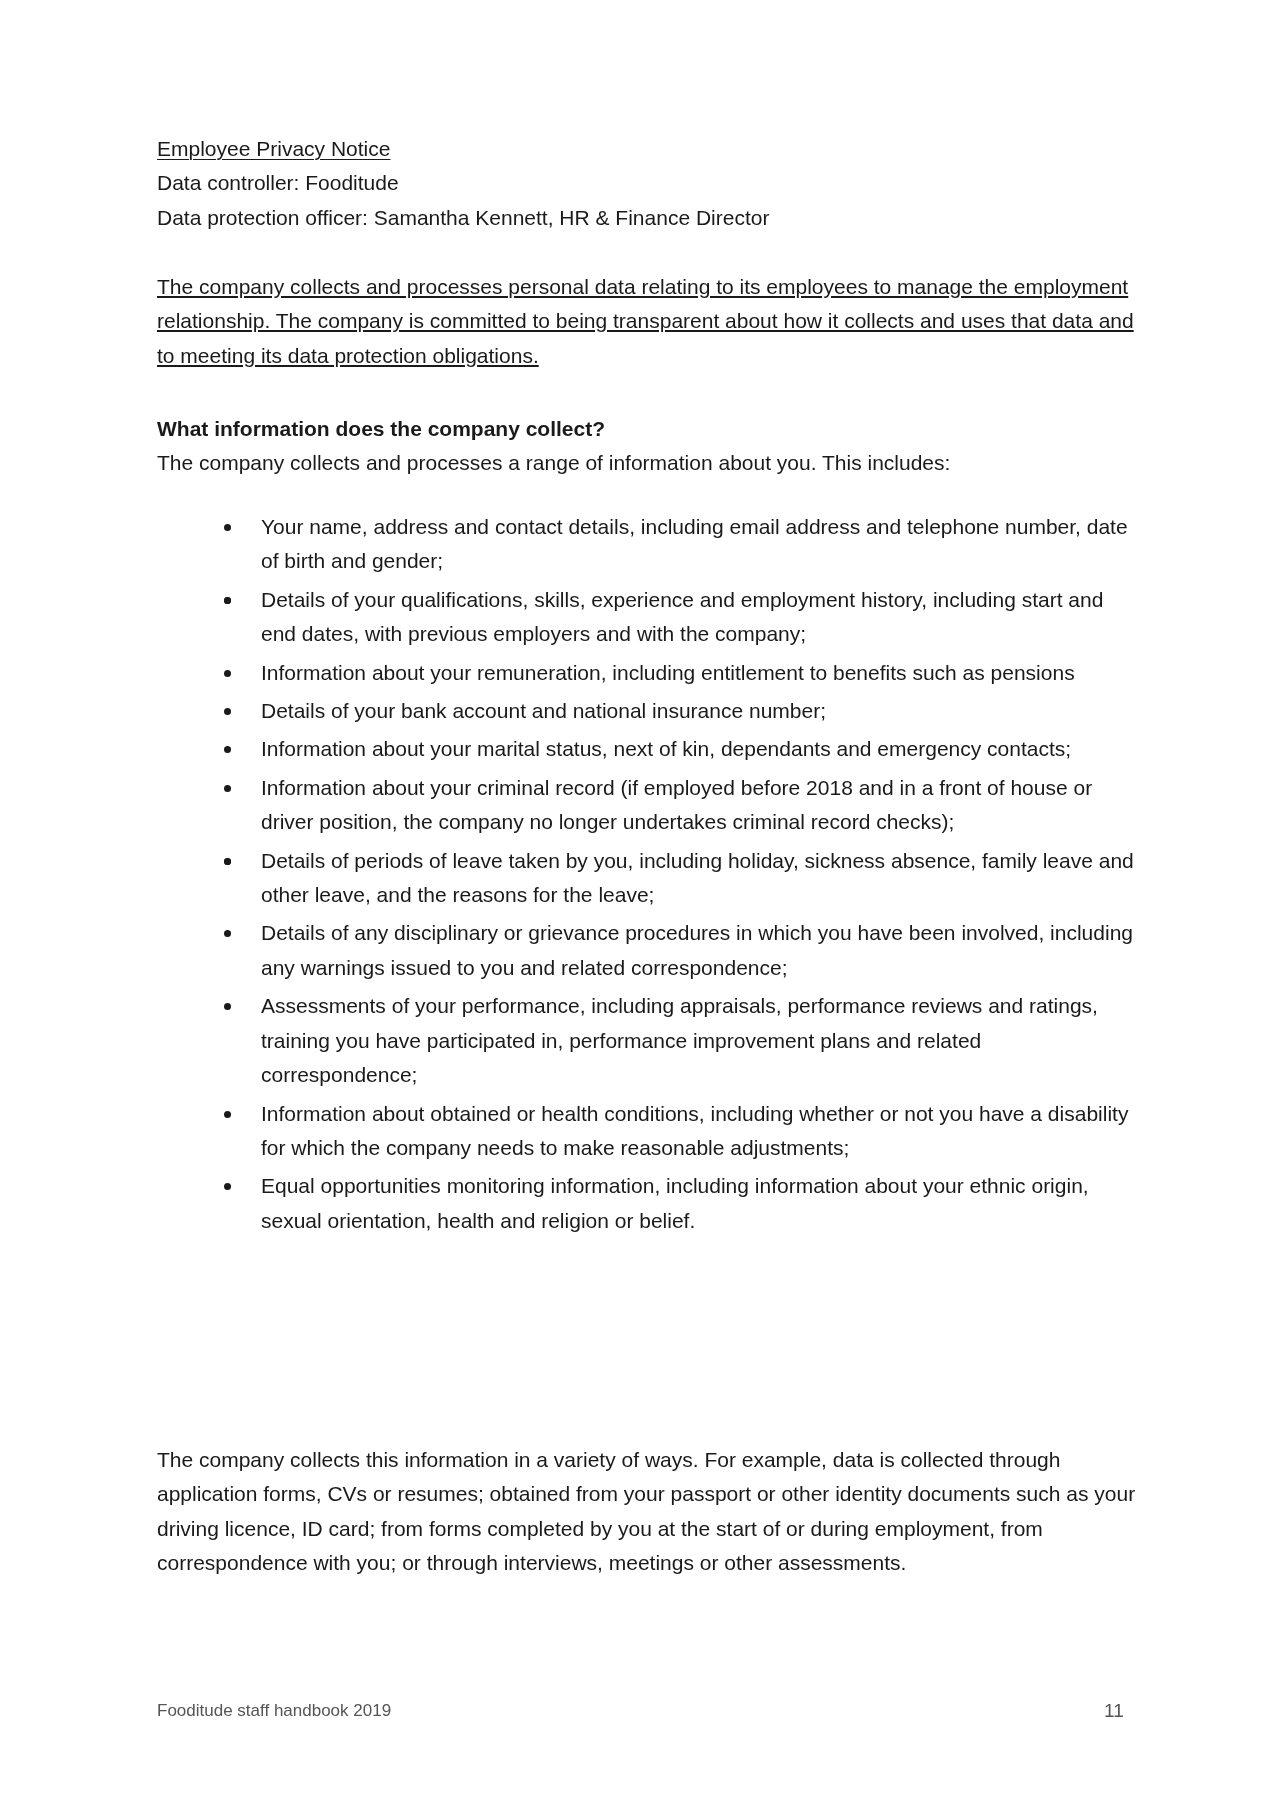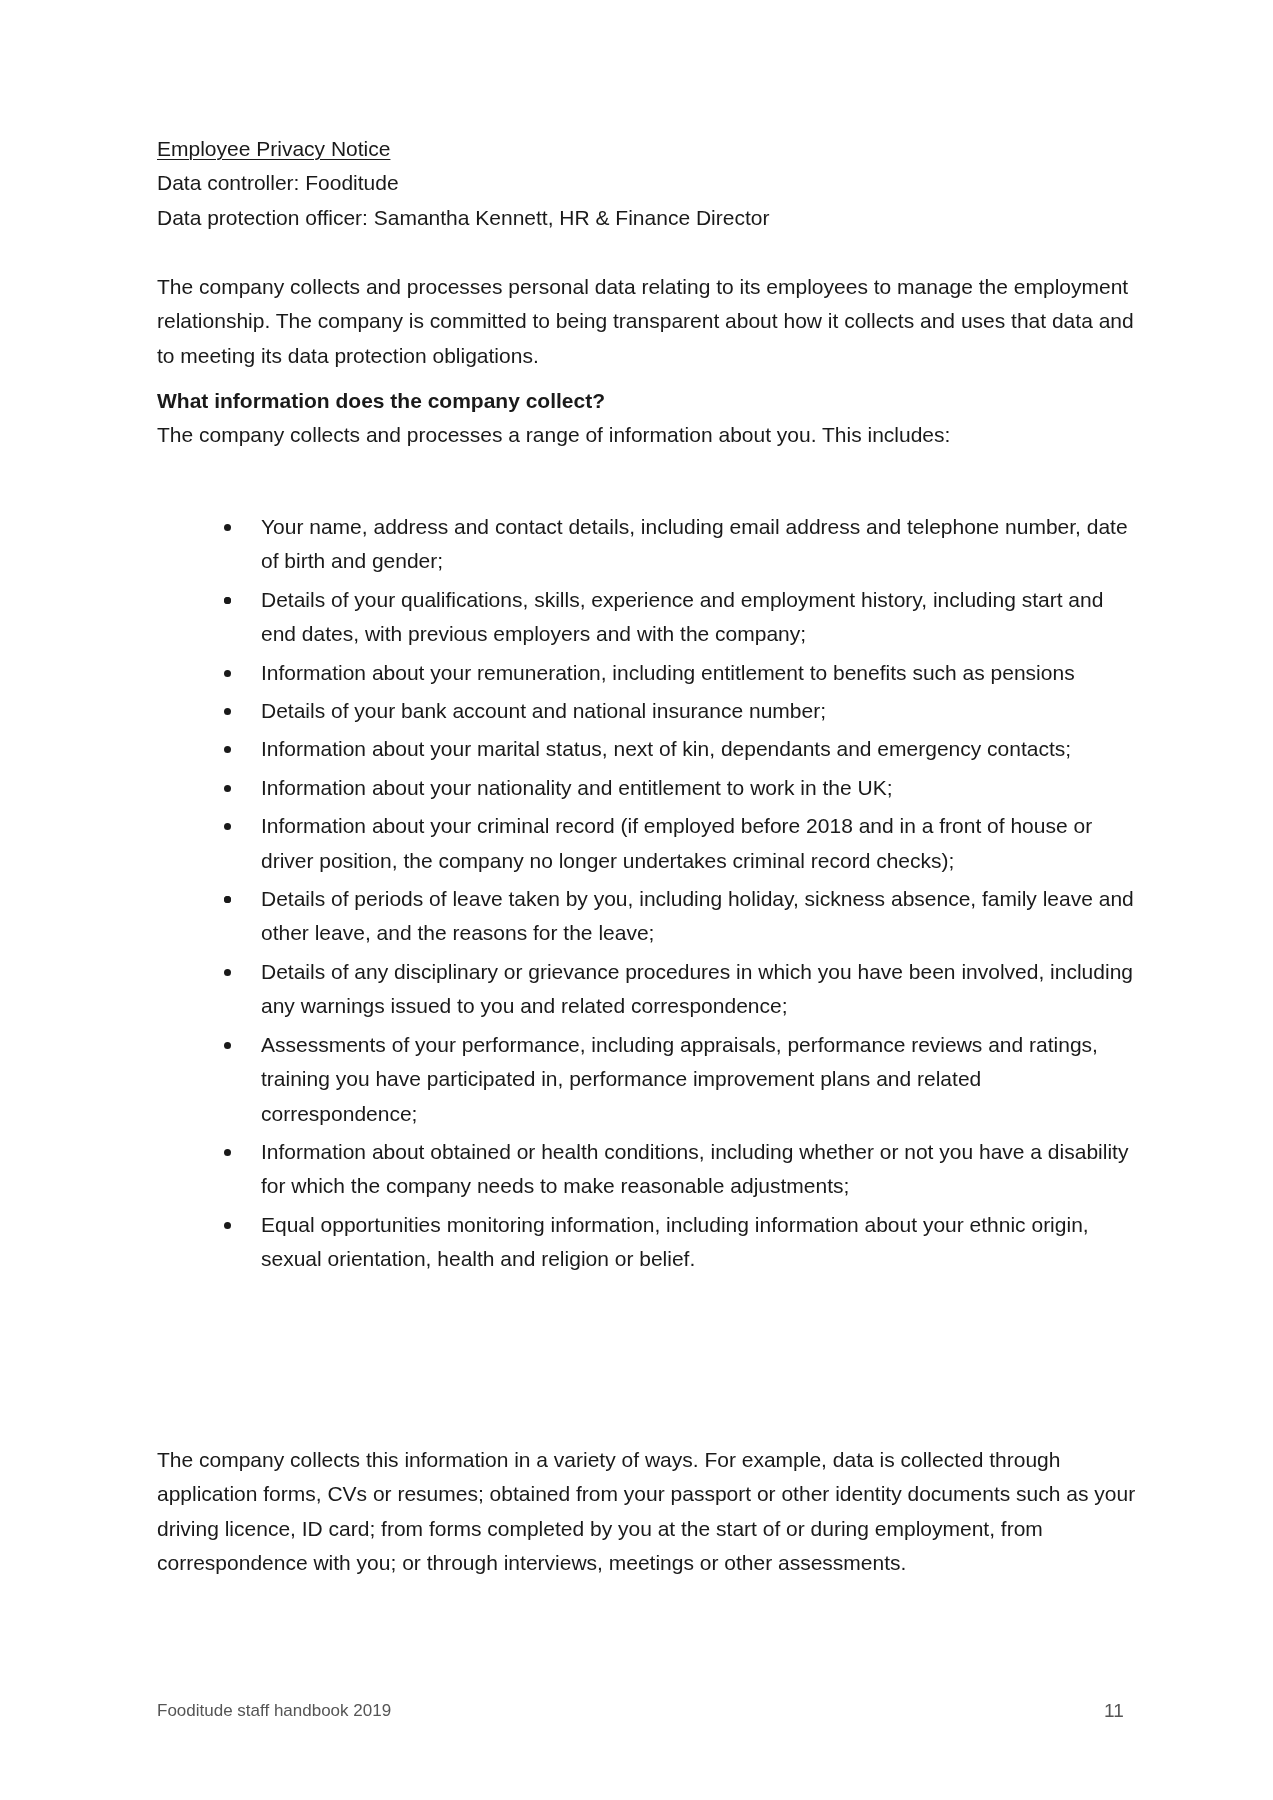--- a/index.html
+++ b/index.html
@@ -31,22 +31,22 @@
       position: absolute;
       left: 157px;
       width: 980px;
     }
     .header-block { top: 132px; }
     .title {
       text-decoration: underline;
       text-underline-offset: 3px;
       text-decoration-thickness: 1px;
     }
-    .intro-block { top: 270px; }
-    .section-block { top: 384px; }
+    .intro-block { top: 270px; text-decoration: underline; }
+    .section-block { top: 412px; }
     .section-heading {
       font-weight: bold;
     }
     .bullet-list {
       position: absolute;
       left: 157px;
       top: 506px;
       width: 980px;
       margin: 0;
       padding: 0;
@@ -128,24 +128,20 @@
     <li class="bullet-item">
         <span class="bullet-dot"></span>
         <span class="bullet-text">Details of your bank account and national insurance number;</span>
       </li>
     <li class="bullet-item">
         <span class="bullet-dot"></span>
         <span class="bullet-text">Information about your marital status, next of kin, dependants and emergency contacts;</span>
       </li>
     <li class="bullet-item">
         <span class="bullet-dot"></span>
-        <span class="bullet-text">Information about your nationality and entitlement to work in the UK;</span>
-      </li>
-    <li class="bullet-item">
-        <span class="bullet-dot"></span>
         <span class="bullet-text">Information about your criminal record (if employed before 2018 and in a front of house or driver position, the company no longer undertakes criminal record checks);</span>
       </li>
     <li class="bullet-item">
         <span class="bullet-dot"></span>
       </li>
     <li class="bullet-item">
         <span class="bullet-dot"></span>
         <span class="bullet-text">Details of periods of leave taken by you, including holiday, sickness absence, family leave and other leave, and the reasons for the leave;</span>
       </li>
     <li class="bullet-item">

